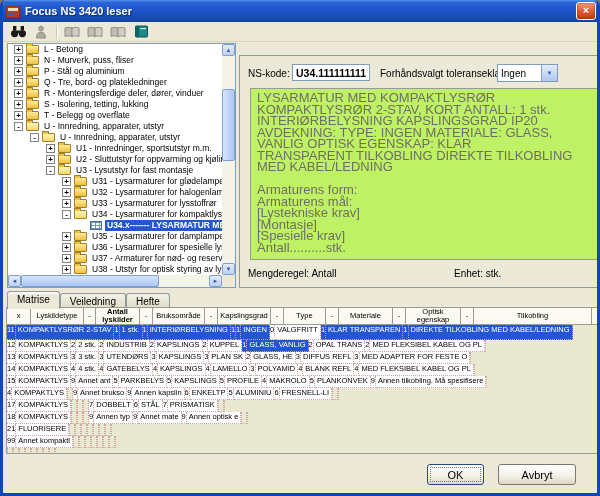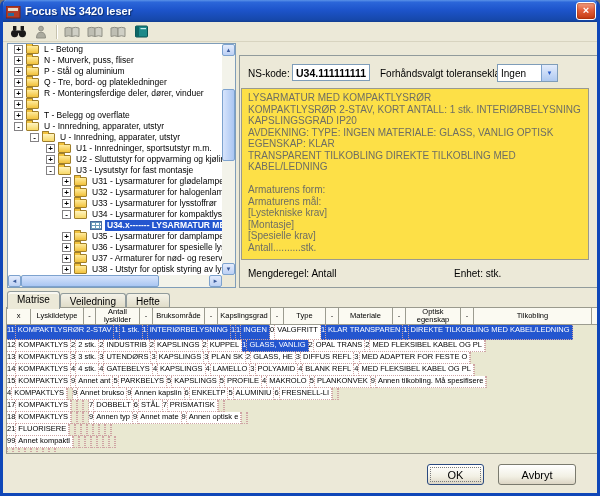--- a/index.html
+++ b/index.html
@@ -70,23 +70,23 @@
   .ns-lbl{left:8px;top:12px;}
   .tol-lbl{left:140px;top:12px;}
   .nsinput{position:absolute;left:52px;top:8px;width:78px;height:17px;border:1px solid #7f9db9;
     background:#fff;font-family:"Liberation Sans",sans-serif;font-size:10.5px;font-weight:bold;
     padding:0 3px;box-sizing:border-box;}
   .combo{position:absolute;left:257px;top:8px;width:61px;height:18px;border:1px solid #7f9db9;background:#fff;
     box-sizing:border-box;display:flex;align-items:center;}
   .combo-val{flex:1;font-size:10px;padding-left:3px;}
   .combo-arrow{width:15px;height:16px;flex:none;background:linear-gradient(180deg,#e4ecfc,#aec9f0);
     border-left:1px solid #7da2ce;color:#2a5cc8;font-size:6px;line-height:16px;text-align:center;}
-  .specbox{position:absolute;left:1px;top:32px;width:348px;height:172px;border:1px solid #9a9a8e;
-    box-sizing:border-box;padding:3px 6px;font-size:10px;line-height:11.5px;color:#6e6e64;
-    white-space:pre-line;overflow:hidden;background:#fde047;}
+  .specbox{position:absolute;left:10px;top:32px;width:348px;height:172px;border:1px solid #9a9a8e;
+    box-sizing:border-box;padding:3px 6px;font-size:13px;line-height:11.5px;color:#6e6e64;
+    white-space:pre-line;overflow:hidden;background:#bef264;}
   .meng{position:absolute;left:8px;top:212px;font-size:10px;color:#000;}
   .enhet{position:absolute;left:214px;top:212px;font-size:10px;color:#000;}
   
   .mx-panel{position:absolute;left:3px;top:307px;width:594px;height:147px;background:#e9e8d1;
     border:1px solid #9a9a8e;box-sizing:border-box;overflow:hidden;z-index:2;}
   .mhead{display:flex;height:17px;}
   .hcell{flex:none;box-sizing:border-box;background:#fbfaf2;border-right:1px solid #9c9c90;
     border-bottom:1px solid #9c9c90;font-size:7.5px;line-height:8px;display:flex;align-items:center;
     justify-content:center;text-align:center;overflow:hidden;padding:0 1px;color:#000;}
   .mrow{display:flex;height:12px;}
@@ -187,20 +187,21 @@
           <span class="tlabel">Q - Tre, bord- og platekledninger</span>
         </div>
         <div class="trow" style="padding-left: 6px;">
           <span class="exp">+</span>
           <span class="ticon folder"></span>
           <span class="tlabel">R - Monteringsferdige deler, dører, vinduer</span>
         </div>
         <div class="trow" style="padding-left: 6px;">
           <span class="exp">+</span>
           <span class="ticon folder"></span>
+          <span class="tlabel">S - Isolering, tetting, lukking</span>
         </div>
         <div class="trow" style="padding-left: 6px;">
           <span class="exp">+</span>
           <span class="ticon folder"></span>
           <span class="tlabel">T - Belegg og overflate</span>
         </div>
         <div class="trow" style="padding-left: 6px;">
           <span class="exp">-</span>
           <span class="ticon folder-open"></span>
           <span class="tlabel">U - Innredning, apparater, utstyr</span>
@@ -311,21 +312,21 @@
 
   <div class="mx-tabs">
     <span class="tab active">Matrise</span><span class="tab">Veiledning</span><span class="tab">Hefte</span>
   </div>
 
   <div class="mx-panel">
     <div class="mhead">
         <div class="hcell" style="width: 24px;">x</div>
         <div class="hcell" style="width: 53px;">Lyskildetype</div>
         <div class="hcell" style="width: 12px;">-</div>
-        <div class="hcell" style="width: 44px;">Antall lyskilder</div>
+        <div class="hcell" style="width: 44px; font-weight: bold;">Antall lyskilder</div>
         <div class="hcell" style="width: 13px;">-</div>
         <div class="hcell" style="width: 52px;">Bruksområde</div>
         <div class="hcell" style="width: 13px;">-</div>
         <div class="hcell" style="width: 53px;">Kapslingsgrad</div>
         <div class="hcell" style="width: 13px;">-</div>
         <div class="hcell" style="width: 42px;">Type</div>
         <div class="hcell" style="width: 13px;">-</div>
         <div class="hcell" style="width: 54px;">Materiale</div>
         <div class="hcell" style="width: 13px;">-</div>
         <div class="hcell" style="width: 55px;">Optisk egenskap</div>

